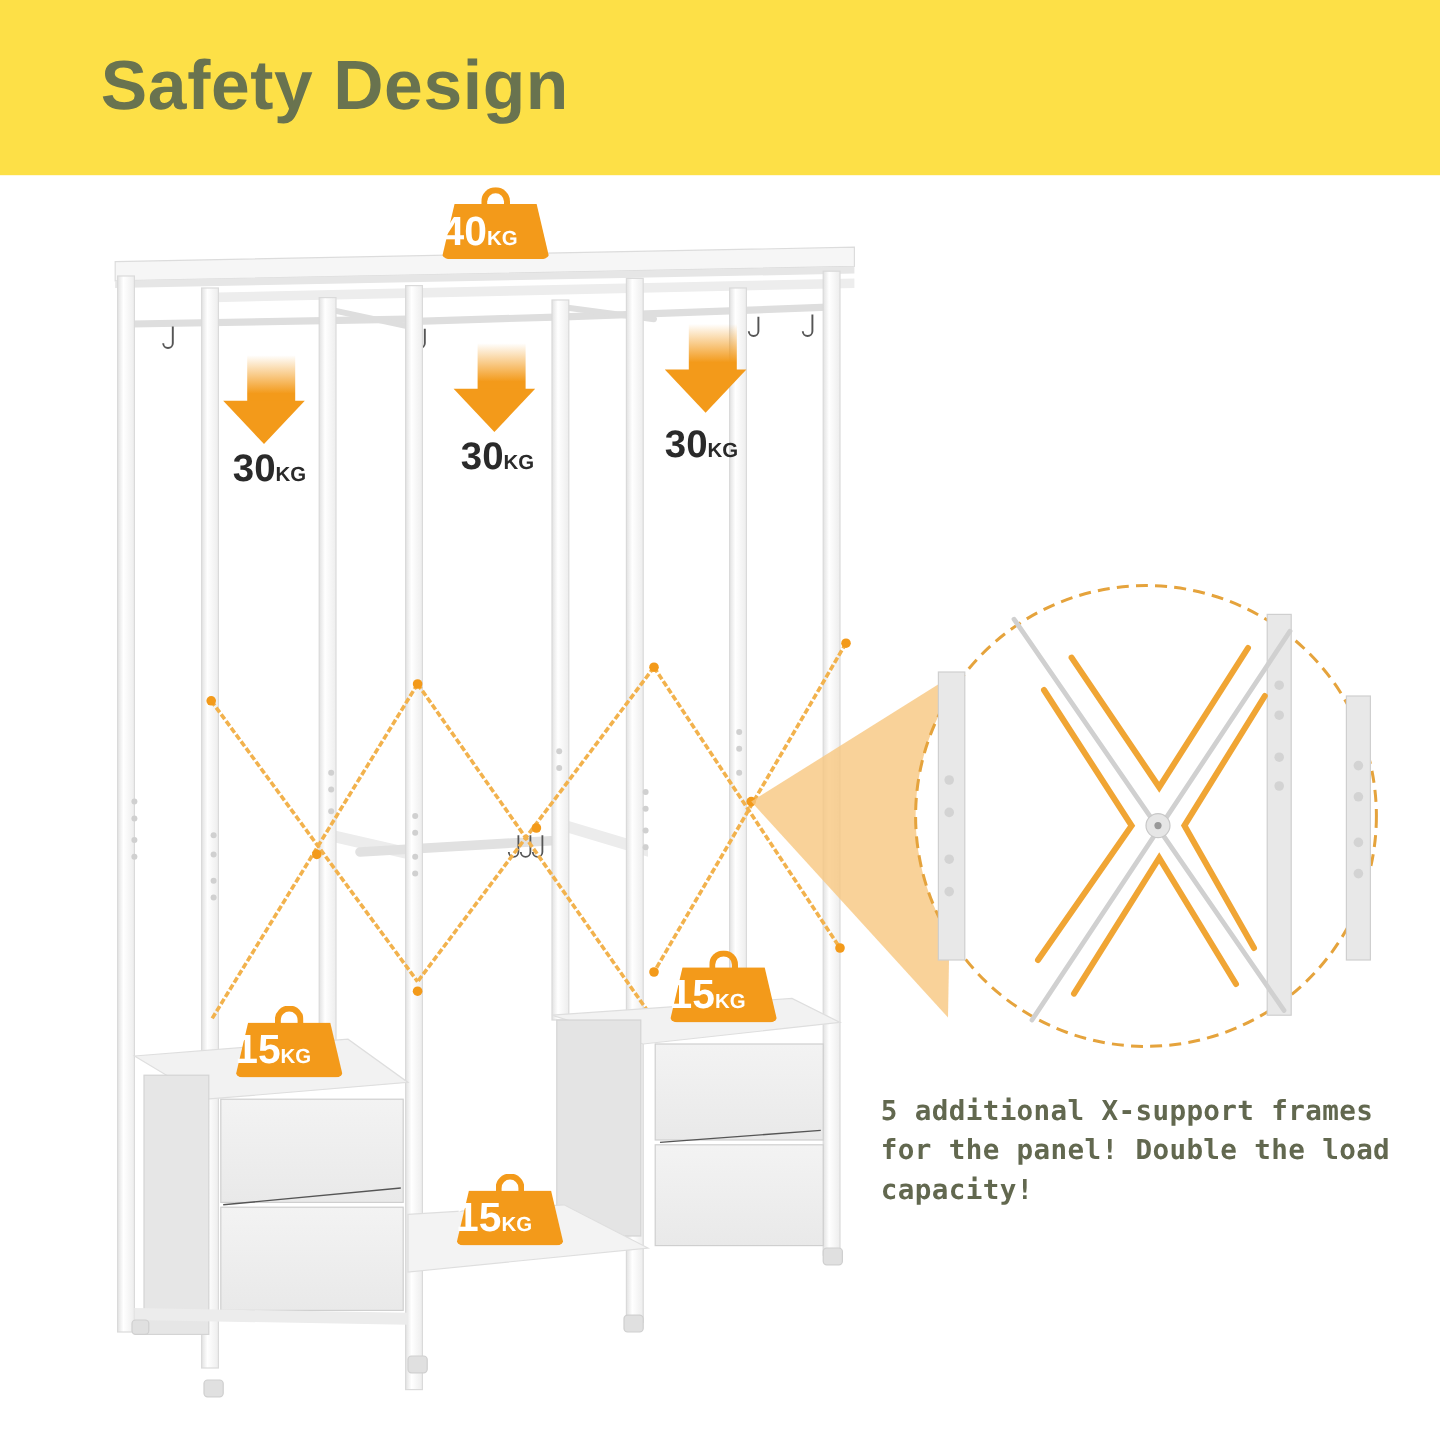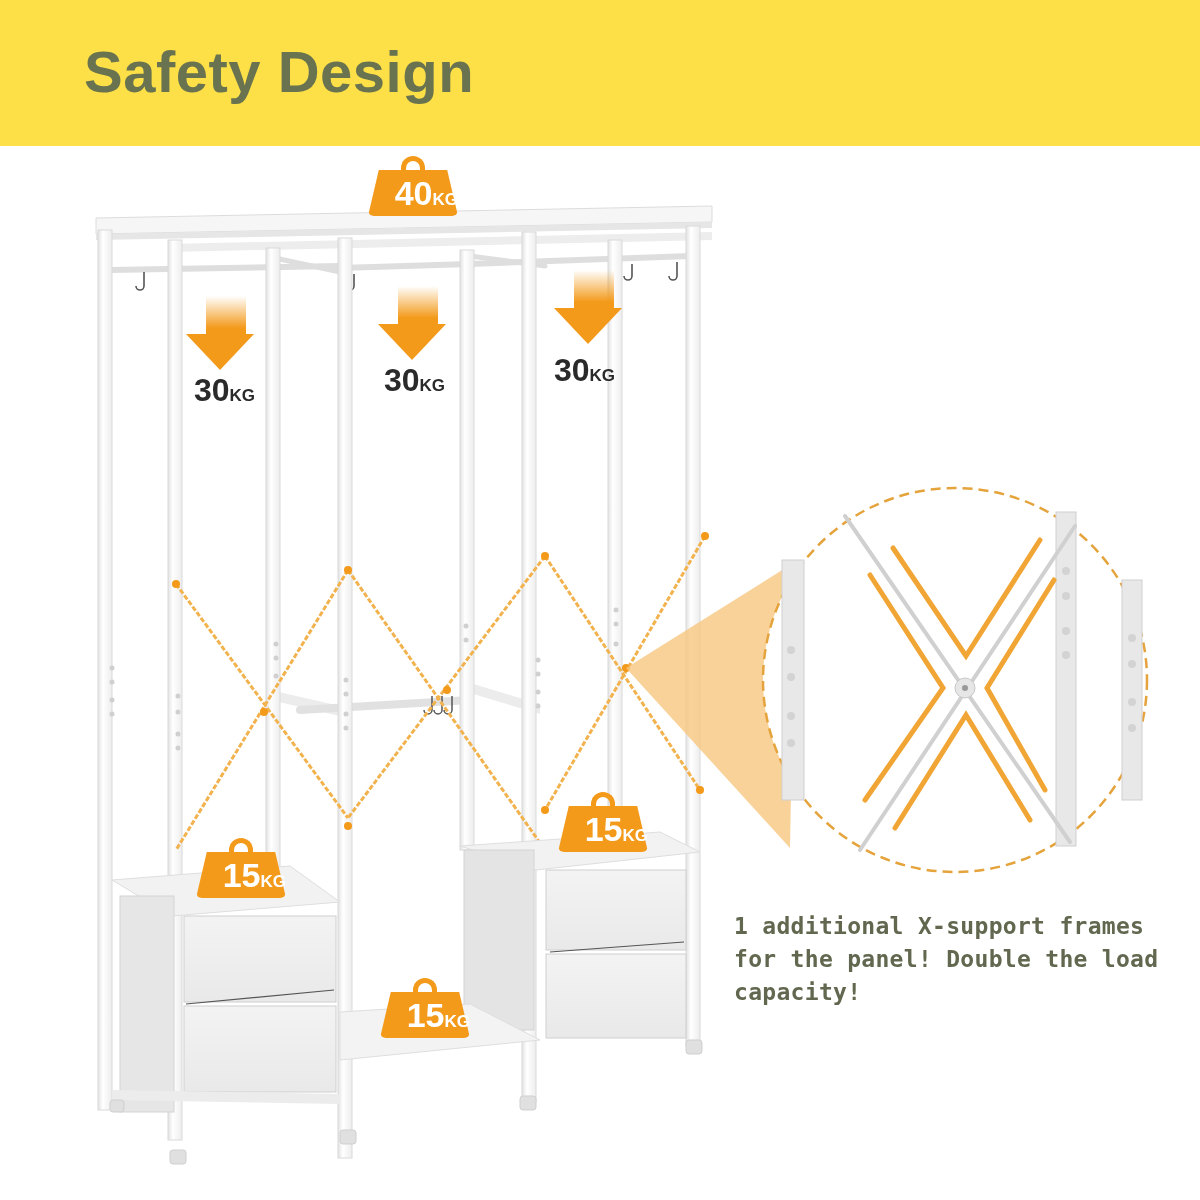--- a/index.html
+++ b/index.html
@@ -4,21 +4,21 @@
   <style>
     html, body { margin: 0; padding: 0; }
     body { width: 1200px; height: 1200px; background: #ffffff; position: relative; overflow: hidden; font-family: "Liberation Sans", sans-serif; }
     .header { position: absolute; left: 0; top: 0; width: 1200px; height: 146px; background: #fde047; }
     .title { position: absolute; left: 84px; top: 38px; font-family: "Liberation Sans", sans-serif; font-weight: 700; font-size: 58px; color: #69734f; letter-spacing: 0.5px; margin: 0; }
     .scene { position: absolute; left: 0; top: 0; width: 1200px; height: 1200px; }
     .caption { position: absolute; left: 734px; top: 910px; width: 450px; font-family: "DejaVu Sans Mono", monospace; font-weight: 700; font-size: 23px; line-height: 33px; color: #62684f; letter-spacing: 0.3px; margin: 0; }
     .kg-badge { position: absolute; width: 90px; height: 60px; }
     .kg-badge .tag { position: absolute; left: 0; top: 14px; width: 90px; height: 46px; background: #f39a1a; clip-path: polygon(12% 0, 88% 0, 100% 100%, 0 100%); border-radius: 6px; }
     .kg-badge .handle { position: absolute; left: 33px; top: 0; width: 24px; height: 22px; border: 5px solid #f39a1a; border-bottom: none; border-radius: 14px 14px 0 0; box-sizing: border-box; }
-    .kg-badge .val { position: absolute; left: 0; top: 18px; width: 90px; text-align: right; color: #ffffff; font-family: "Liberation Sans", sans-serif; font-weight: 700; white-space: nowrap; }
+    .kg-badge .val { position: absolute; left: 0; top: 18px; width: 90px; text-align: left; color: #ffffff; font-family: "Liberation Sans", sans-serif; font-weight: 700; white-space: nowrap; }
     .kg-badge .num { font-size: 34px; }
     .kg-badge .unit { font-size: 17px; }
     .arrow-load { position: absolute; width: 80px; }
     .arrow-load .shaft { position: absolute; left: 20px; top: 0; width: 40px; height: 40px; background: linear-gradient(to bottom, rgba(243,154,26,0) 0%, #f39a1a 80%); }
     .arrow-load .head { position: absolute; left: 0; top: 38px; width: 0; height: 0; border-left: 34px solid transparent; border-right: 34px solid transparent; border-top: 36px solid #f39a1a; }
     .arrow-label { position: absolute; color: #2a2a2a; font-family: "Liberation Sans", sans-serif; font-weight: 700; white-space: nowrap; }
     .arrow-label .num { font-size: 32px; }
     .arrow-label .unit { font-size: 17px; }
   </style>
 </head>
@@ -225,13 +225,13 @@
     <div class="head"></div>
 </div>
 <div class="arrow-label" style="left:384px; top:362px;"><span class="num">30</span><span class="unit">KG</span></div>
 
 <div class="arrow-load" style="left:554px; top:270px;">
   <div class="shaft"></div>
     <div class="head"></div>
 </div>
 <div class="arrow-label" style="left:554px; top:352px;"><span class="num">30</span><span class="unit">KG</span></div>
 
-<p class="caption">1 additional X-support frames for the panel! Double the load capacity!</p>
+<p class="caption">5 additional X-support frames for the panel! Double the load capacity!</p>
 
 </body></html>

